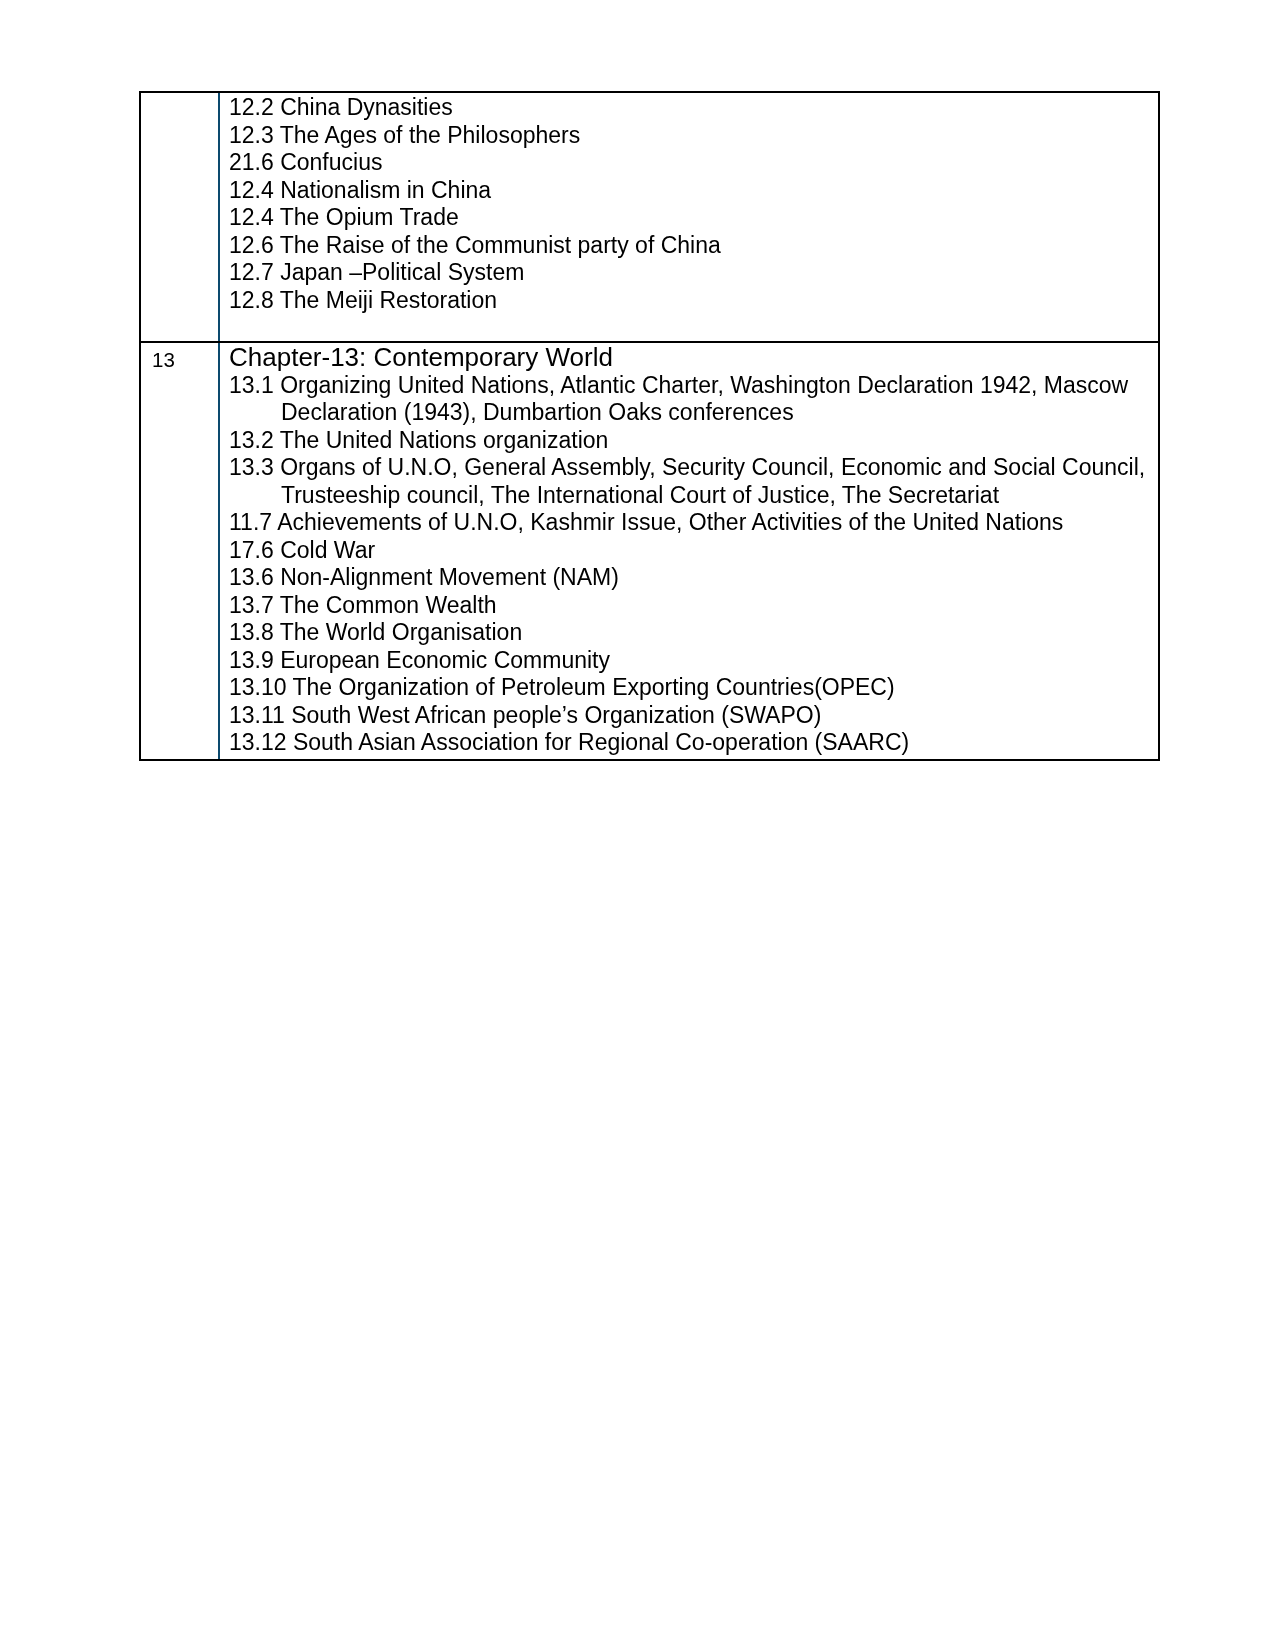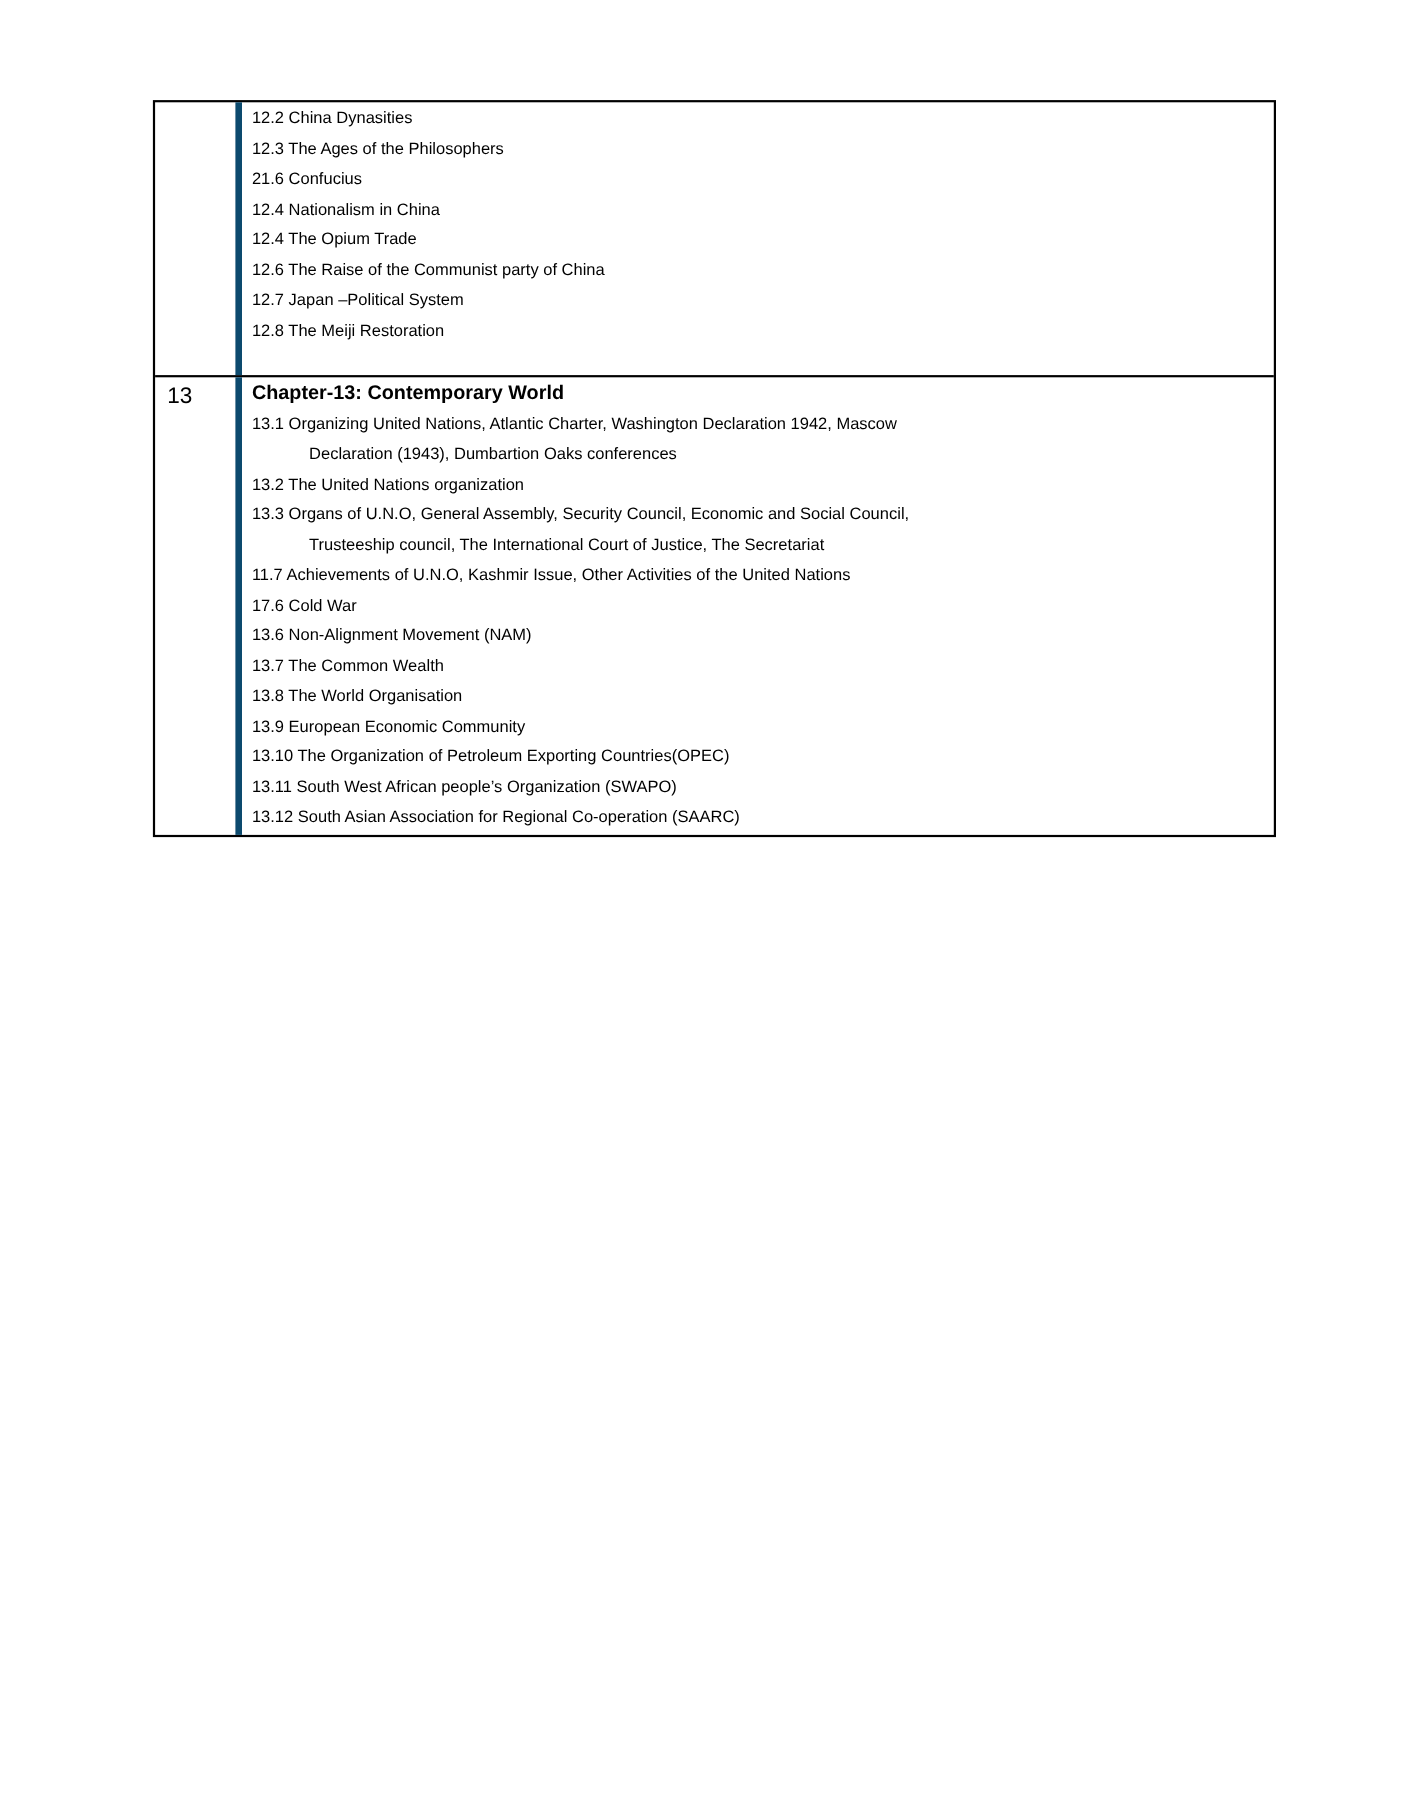--- a/index.html
+++ b/index.html
@@ -27,45 +27,45 @@
     display: flex;
     align-items: stretch;
   }
   .trow + .trow {
     border-top: 2px solid #000000;
   }
   .cell-num {
     width: 79px;
     min-width: 79px;
     box-sizing: border-box;
-    border-right: 6px solid #0c4a6e;
+    border-right: 2px solid #0c4a6e;
     padding: 3px 0 0 11px;
     font-size: 20.5px;
     line-height: 27.5px;
   }
   .cell-content {
     flex: 1;
     box-sizing: border-box;
     padding: 1px 6px 2px 9px;
     overflow: hidden;
   }
   .row-12 .cell-content { min-height: 248px; }
   .row-13 .cell-content { min-height: 412px; }
   .line {
-    font-size: 15px;
+    font-size: 23px;
     line-height: 27.5px;
     white-space: nowrap;
   }
   .line.wrap-indent {
     padding-left: 52px;
   }
   .chapter-title {
-    font-size: 18px;
+    font-size: 26px;
     line-height: 27.5px;
-    font-weight: bold;
+    font-weight: normal;
     white-space: nowrap;
   }
 </style>
 </head>
 <body>
 
 <div class="page">
   <div class="syllabus-table">
 
     <div class="trow row-12">

